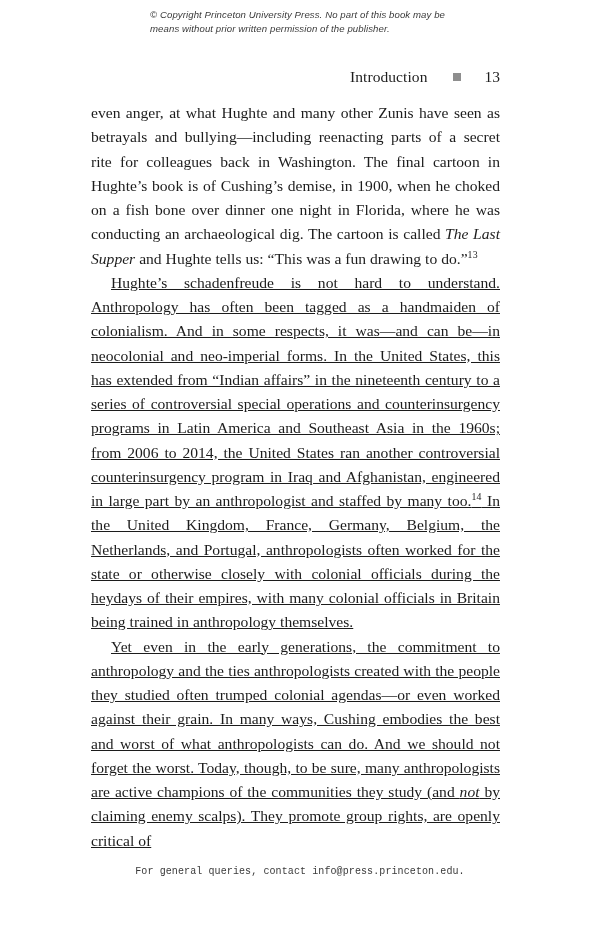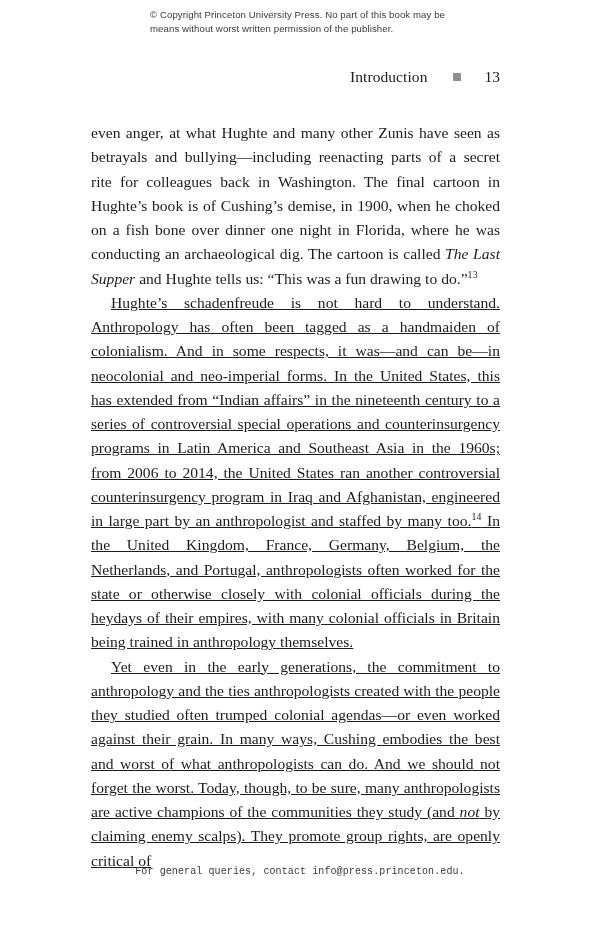--- a/index.html
+++ b/index.html
@@ -32,20 +32,21 @@
     font-family: "Liberation Sans", sans-serif;
     font-size: 9.6px;
     line-height: 14.2px;
     color: #3a3a3a;
     text-align: left;
     letter-spacing: 0.01em;
   }
   .copyright-block .cline {
     display: block;
     white-space: nowrap;
+    font-style: italic;
   }
 
   
   .running-head {
     position: absolute;
     left: 90px;
     top: 68px;
     width: 410px;
     display: flex;
     justify-content: flex-end;
@@ -70,21 +71,20 @@
     font-size: 15.5px;
     color: #1d1d1d;
   }
 
   
   .body-column {
     position: absolute;
     left: 91px;
     top: 101px;
     width: 409px;
-    margin-top: 20px;
   }
   .body-par {
     margin: 0;
     font-size: 15.6px;
     line-height: 24.25px;
     text-align: justify;
     text-justify: inter-word;
     color: #1c1c1c;
     hyphens: none;
     word-spacing: 0.004em;
@@ -116,21 +116,21 @@
     letter-spacing: 0.01em;
   }
 </style>
 </head>
 <body>
 
 <div class="page">
 
   <div class="copyright-block">
     <span class="cline">© Copyright Princeton University Press. No part of this book may be</span>
-    <span class="cline">means without worst written permission of the publisher.</span>
+    <span class="cline">means without prior written permission of the publisher.</span>
   </div>
 
   <div class="running-head">
     <span class="rh-title">Introduction</span>
     <span class="rh-ornament"></span>
     <span class="rh-page">13</span>
   </div>
 
   <div class="body-column" id="body-column">
       <p class="body-par"><span>even anger, at what Hughte and many other Zunis have seen as betrayals and bullying—including reenacting parts of a secret rite for colleagues back in Washington. The final cartoon in Hughte’s book is of Cushing’s demise, in 1900, when he choked on a fish bone over dinner one night in Florida, where he was conducting an archaeological dig. The cartoon is called </span><i>The Last Supper</i><span> and Hughte tells us: “This was a fun drawing to do.”</span><sup class="fn">13</sup></p>

